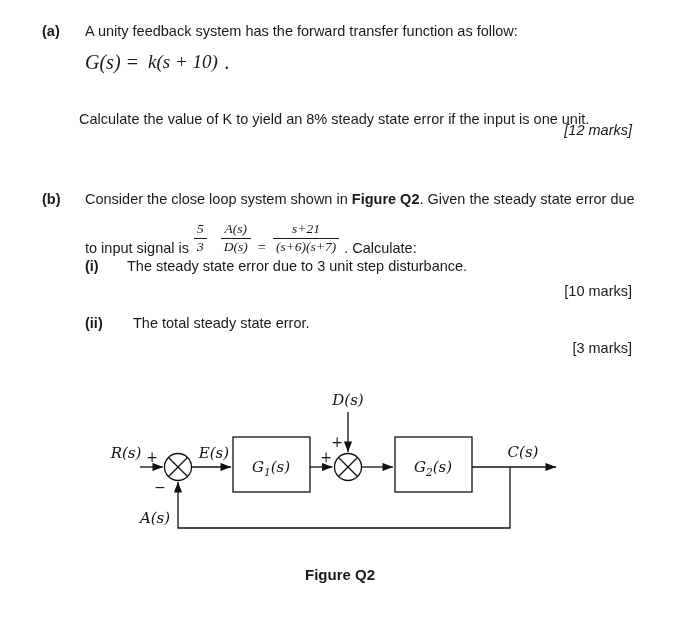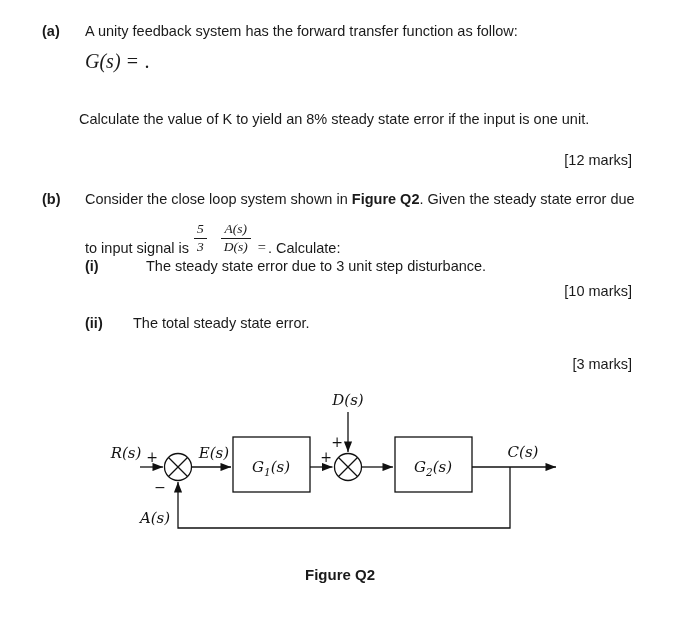--- a/index.html
+++ b/index.html
@@ -39,53 +39,58 @@
 </style>
 </head>
 <body>
 
 <div class="abs bold body-text" style="left:42px; top:22px;">(a)</div>
 <div class="abs body-text" style="left:85px; top:22px; width:560px;">A unity feedback system has the forward transfer function as follow:</div>
 
 <div class="abs eq-row math" style="left:85px; top:50px;">
   <span class="lhs">G(s) =</span>
   <span class="frac">
+    <span class="num">k(s + 10)</span>
   </span>
   <span class="period">.</span>
 </div>
 
 <div class="abs body-text" style="left:79px; top:110px; width:560px;">Calculate the value of K to yield an 8% steady state error if the input is one unit.</div>
-<div class="marks" style="top:152px;">[12 marks]</div>
+<div class="marks" style="top:122px;font-style:italic;">[12 marks]</div>
 
 <div class="abs bold body-text" style="left:42px; top:190px;">(b)</div>
 <div class="abs body-text" style="left:85px; top:190px; width:560px;">
   <span>Consider the close loop system shown in </span><span class="bold">Figure Q2</span><span>. Given the steady state error due</span>
 </div>
 
 <div class="abs inline-row" style="left:85px; top:221px;">
   <span>to input signal is</span>
   <span class="frac">
     <span class="num">5</span>
     <span class="den">3</span>
   </span>
   <span class="frac" style="margin-left:9px;">
     <span class="num">A(s)</span>
     <span class="den">D(s)</span>
   </span>
   <span class="eq-sign">=</span>
+  <span class="frac">
+    <span class="num">s+21</span>
+    <span class="den">(s+6)(s+7)</span>
+  </span>
   <span>. Calculate:</span>
 </div>
 
 <div class="abs bold body-text" style="left:85px; top:257px;">(i)</div>
-<div class="abs body-text" style="left:146px; top:257px; width:480px;">The steady state error due to 3 unit step disturbance.</div>
+<div class="abs body-text" style="left:127px; top:257px; width:480px;">The steady state error due to 3 unit step disturbance.</div>
 <div class="marks" style="top:283px;">[10 marks]</div>
 
 <div class="abs bold body-text" style="left:85px; top:314px;">(ii)</div>
 <div class="abs body-text" style="left:133px; top:314px; width:480px;">The total steady state error.</div>
-<div class="marks" style="top:356px;">[3 marks]</div>
+<div class="marks" style="top:340px;">[3 marks]</div>
 
 <svg class="abs" style="left:0; top:385px;" width="680" height="180" viewBox="0 0 680 180">
   <defs>
     <marker id="arr" viewBox="0 0 10 7" refX="9" refY="3.5" markerWidth="9" markerHeight="6.3" orient="auto">
       <path d="M0,0 L9,3.5 L0,7 Z" fill="#111111" stroke="none"></path>
     </marker>
   </defs>
 
   <line x1="348" y1="27" x2="348" y2="67" marker-end="url(#arr)"></line>
 

